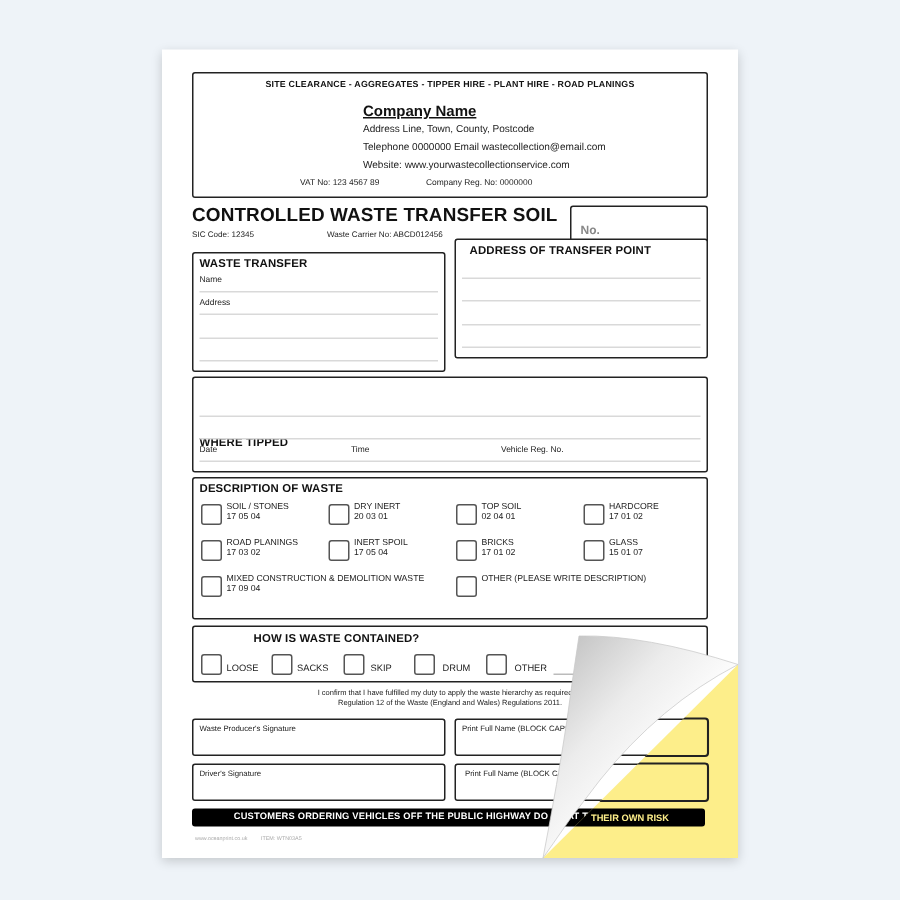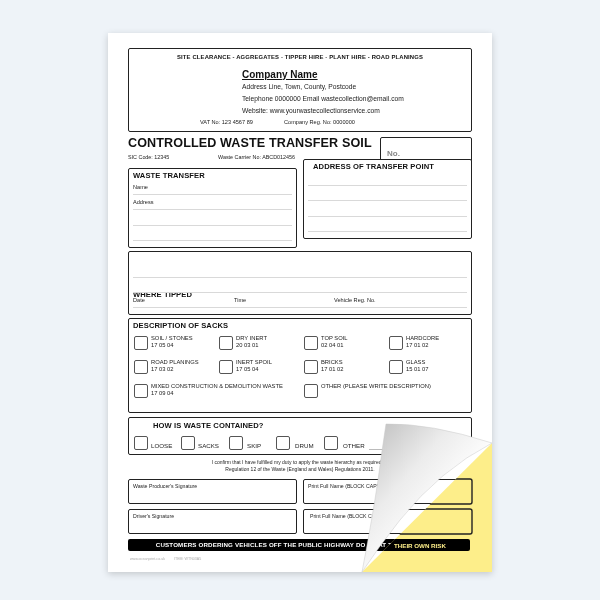--- a/index.html
+++ b/index.html
@@ -190,21 +190,21 @@
     <div class="sec-title" style="left:4px; top:2px;margin-top:36px;">WHERE TIPPED</div>
     <div class="rule" style="left:4px; right:4px; top:25px;"></div>
     <div class="rule" style="left:4px; right:4px; top:40px;"></div>
     <div class="field-label" style="left:4px; top:45px;">Date</div>
     <div class="field-label" style="left:105px; top:45px;">Time</div>
     <div class="field-label" style="left:205px; top:45px;">Vehicle Reg. No.</div>
     <div class="rule" style="left:4px; right:4px; top:55px;"></div>
   </div>
 
   <div class="box" style="left:20px; top:285px; width:344px; height:95px;">
-    <div class="sec-title" style="left:4px; top:2px;">DESCRIPTION OF SACKS</div>
+    <div class="sec-title" style="left:4px; top:2px;">DESCRIPTION OF WASTE</div>
 
     <div class="cb" style="left:5px; top:17px;"></div>
     <div class="cb-text" style="left:22px; top:16px;"><span>SOIL / STONES</span><br><span>17 05 04</span></div>
     <div class="cb" style="left:90px; top:17px;"></div>
     <div class="cb-text" style="left:107px; top:16px;"><span>DRY INERT</span><br><span>20 03 01</span></div>
     <div class="cb" style="left:175px; top:17px;"></div>
     <div class="cb-text" style="left:192px; top:16px;"><span>TOP SOIL</span><br><span>02 04 01</span></div>
     <div class="cb" style="left:260px; top:17px;"></div>
     <div class="cb-text" style="left:277px; top:16px;"><span>HARDCORE</span><br><span>17 01 02</span></div>
 
@@ -217,21 +217,21 @@
     <div class="cb" style="left:260px; top:41px;"></div>
     <div class="cb-text" style="left:277px; top:40px;"><span>GLASS</span><br><span>15 01 07</span></div>
 
     <div class="cb" style="left:5px; top:65px;"></div>
     <div class="cb-text" style="left:22px; top:64px;"><span>MIXED CONSTRUCTION &amp; DEMOLITION WASTE</span><br><span>17 09 04</span></div>
     <div class="cb" style="left:175px; top:65px;"></div>
     <div class="cb-text" style="left:192px; top:64px;"><span>OTHER (PLEASE WRITE DESCRIPTION)</span></div>
   </div>
 
   <div class="box" style="left:20px; top:384px; width:344px; height:38px;">
-    <div class="sec-title" style="left:4px; top:3px;padding-left:20px;">HOW IS WASTE CONTAINED?</div>
+    <div class="sec-title" style="left:20px; top:3px;padding-left:20px;">HOW IS WASTE CONTAINED?</div>
     <div class="cb" style="left:5px; top:18px;"></div>
     <div class="cb-text" style="left:22px; top:24px; font-size:6.2px;">LOOSE</div>
     <div class="cb" style="left:52px; top:18px;"></div>
     <div class="cb-text" style="left:69px; top:24px; font-size:6.2px;">SACKS</div>
     <div class="cb" style="left:100px; top:18px;"></div>
     <div class="cb-text" style="left:118px; top:24px; font-size:6.2px;">SKIP</div>
     <div class="cb" style="left:147px; top:18px;"></div>
     <div class="cb-text" style="left:166px; top:24px; font-size:6.2px;">DRUM</div>
     <div class="cb" style="left:195px; top:18px;"></div>
     <div class="cb-text" style="left:214px; top:24px; font-size:6.2px;">OTHER</div>

